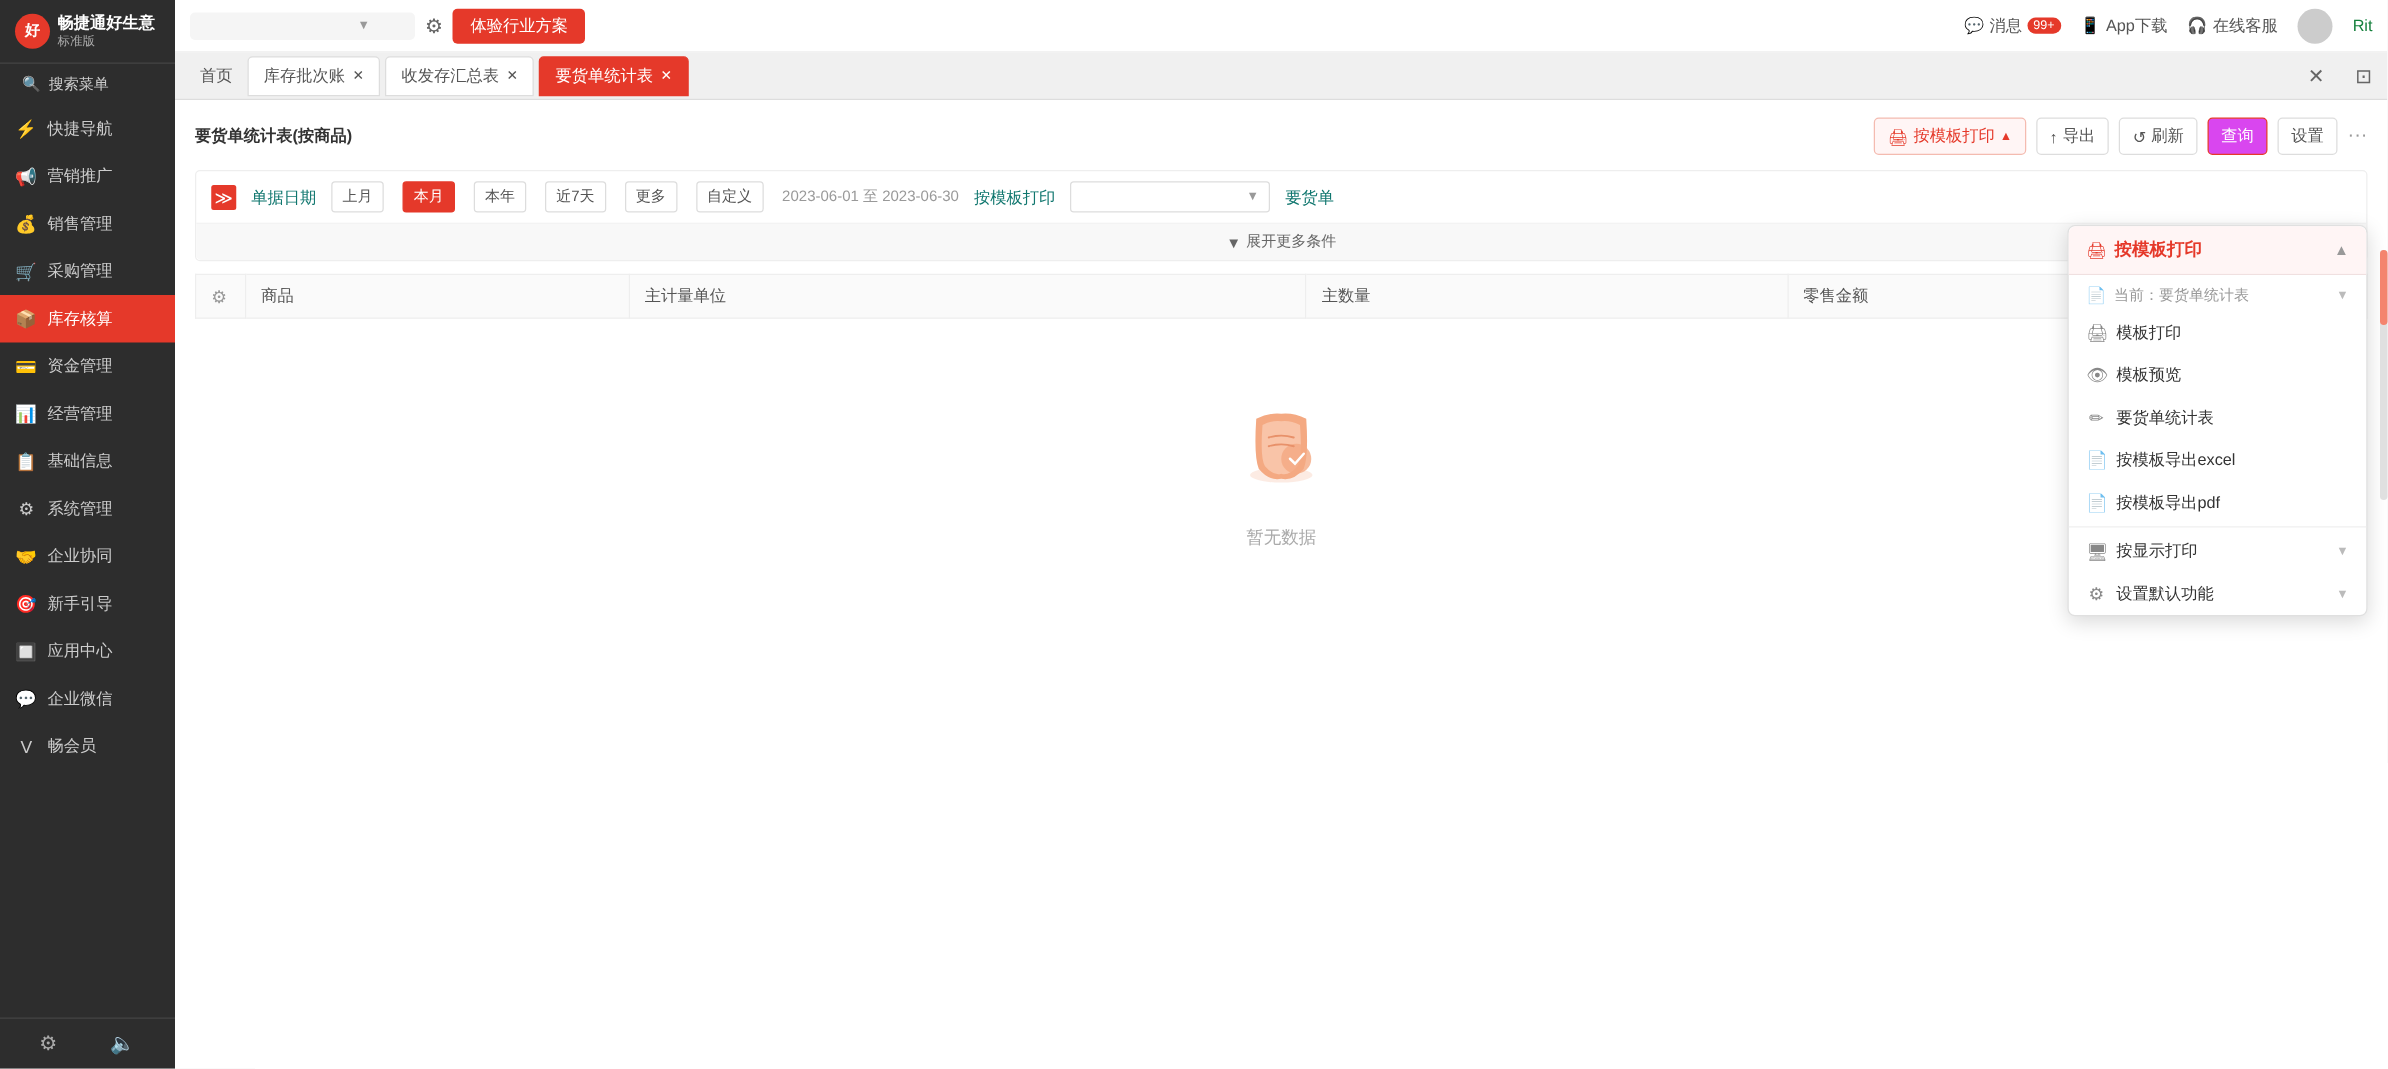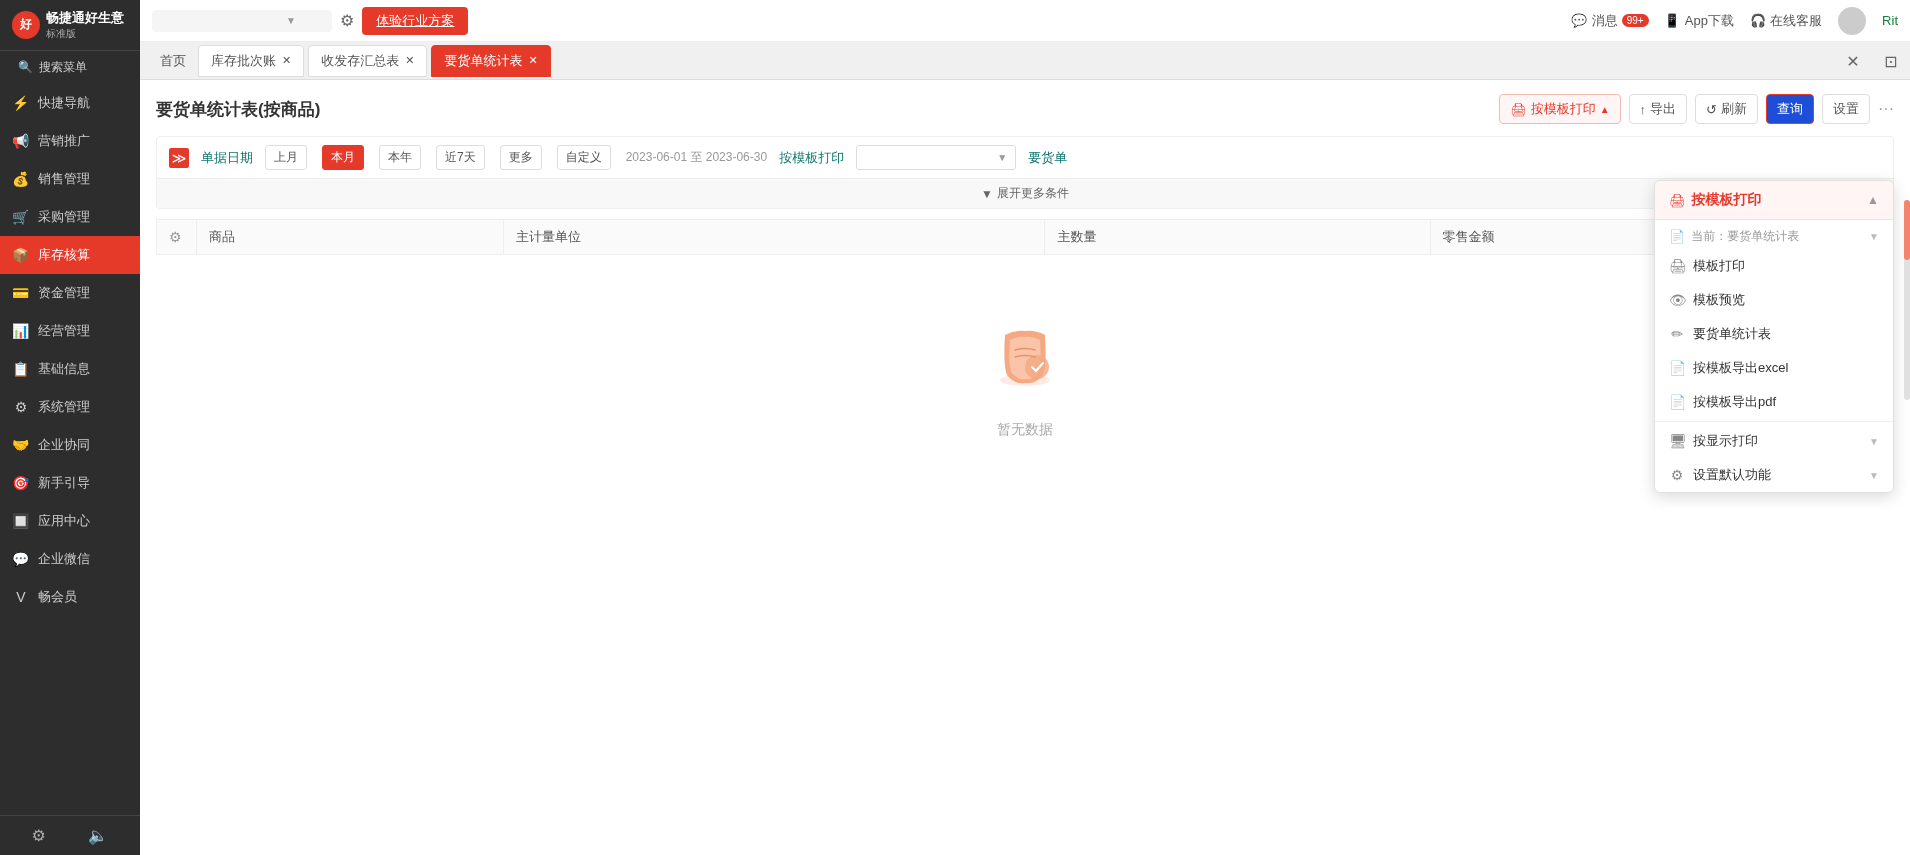--- a/index.html
+++ b/index.html
@@ -85,21 +85,20 @@
       width: 180px;
     }
     .topbar-search-input { border: none; background: transparent; outline: none; font-size: 12px; color: #999; width: 120px; }
     .topbar-dropdown-icon { color: #999; margin-left: 4px; font-size: 10px; }
     .topbar-gear-icon { margin: 0 8px; color: #666; font-size: 16px; cursor: pointer; }
     .topbar-trial-btn {
       background: #e5392a; color: #fff;
       border: none; border-radius: 4px;
       padding: 5px 14px; font-size: 13px;
       cursor: pointer;
-      text-decoration: underline;
     }
     .topbar-right {
       margin-left: auto;
       display: flex; align-items: center; gap: 16px;
     }
     .topbar-right-item {
       display: flex; align-items: center; gap: 4px;
       color: #555; font-size: 13px; cursor: pointer;
     }
     .topbar-badge {
@@ -167,34 +166,34 @@
       width: 38px; height: 38px;
       display: flex; align-items: center; justify-content: center;
       cursor: pointer; font-size: 16px; color: #666;
     }
 
     
     .page-header {
       display: flex; align-items: center; justify-content: space-between;
       margin-bottom: 12px;
     }
-    .page-title { font-size: 17px; font-weight: bold; color: #333; }
+    .page-title { font-size: 13px; font-weight: bold; color: #333; }
 
     .page-actions {
       display: flex; align-items: center; gap: 8px;
     }
     .action-btn {
       display: flex; align-items: center; gap: 4px;
       padding: 5px 10px;
       border: 1px solid #ddd; border-radius: 4px;
       background: #fff; color: #555; font-size: 13px;
       cursor: pointer;
     }
     .action-btn-primary {
-      background: #1d4ed8; color: #fff; border-color: #e5392a;
+      background: #d946ef; color: #fff; border-color: #e5392a;
     }
 
     
     .filter-bar {
       background: #fff;
       border: 1px solid #eee;
       border-radius: 4px;
       margin-bottom: 10px;
     }
     .filter-row {

